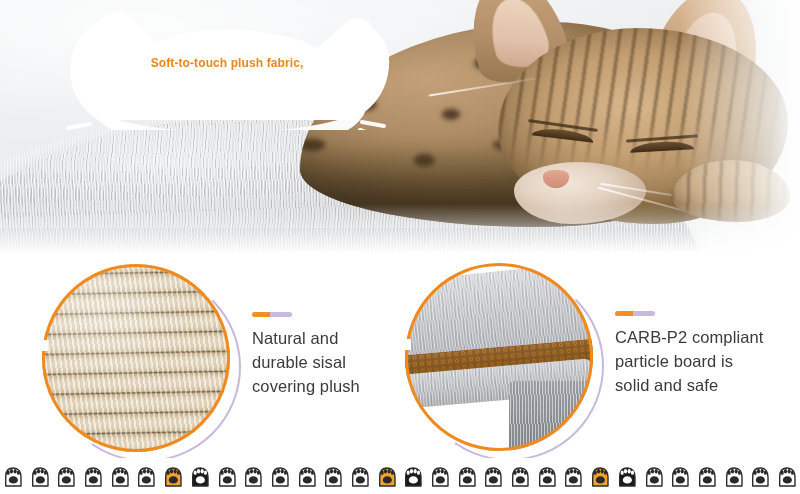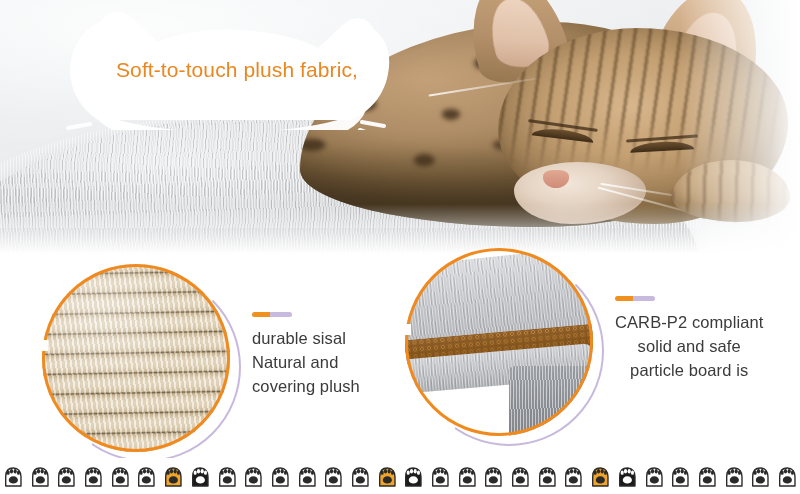--- a/index.html
+++ b/index.html
@@ -154,23 +154,23 @@
   }
   .hero-fade-b{
     position:absolute;left:0;bottom:0;width:800px;height:54px;
     background:linear-gradient(0deg,#ffffff 8%,rgba(255,255,255,0) 100%);
   }
 
   
   .banner{position:absolute;left:62px;top:8px;width:330px;height:122px;}
   .banner svg{position:absolute;left:0;top:0;}
   .banner-text{
-    position:absolute;left:10px;top:46px;width:330px;
+    position:absolute;left:0;top:46px;width:330px;
     text-align:center;color:#e98721;
-    font-size:21px;font-weight:400;line-height:1.55;
+    font-size:12px;font-weight:700;line-height:1.55;
     letter-spacing:.1px;
   }
   .banner-text .l2{display:block;}
 
   
   .feature{position:absolute;}
   .circle-wrap{position:absolute;left:0;top:0;width:200px;height:200px;}
   .ring-lav{
     position:absolute;left:9px;top:8px;width:186px;height:186px;
     border-radius:50%;border:2.4px solid #c7b8dd;
@@ -324,47 +324,47 @@
       <div class="ring-lav"></div>
       <div class="photo-circle">
         <div class="sisal"></div>
       </div>
       <div class="ring-orange"></div>
       <div class="ring-gap"></div>
     </div>
     <div class="feat-text" style="left:210px;top:48px;">
       <div class="dash"></div>
       <div class="feat-lines">
+        <span>Natural and</span>
         <span>durable sisal</span>
-        <span>Natural and</span>
         <span>covering plush</span>
       </div>
     </div>
   </div>
 
-  <div class="feature" style="left:405px;top:248px;width:390px;height:200px;text-align:center;">
+  <div class="feature" style="left:405px;top:263px;width:390px;height:200px;">
     <div class="circle-wrap">
       <div class="ring-lav"></div>
       <div class="photo-circle">
         <div class="board">
           <div class="plush-top"></div>
           <div class="core"></div>
           <div class="plush-bot"></div>
           <div class="plush-stem"></div>
         </div>
       </div>
       <div class="ring-orange"></div>
       <div class="ring-gap"></div>
     </div>
     <div class="feat-text" style="left:210px;top:48px;">
       <div class="dash"></div>
       <div class="feat-lines">
         <span>CARB-P2 compliant</span>
+        <span>particle board is</span>
         <span>solid and safe</span>
-        <span>particle board is</span>
       </div>
     </div>
   </div>
 
   <div class="paw-strip" id="paw-strip">
       <svg viewBox="0 0 34 34" class="paw-icon">
         <path d="M7 18 C7 11 10.5 6.5 17 6.5 C23.5 6.5 27 11 27 18 L27 30 L7 30 Z" fill="#ffffff" stroke="#2a2a2a" stroke-width="1.8" stroke-linejoin="round"></path>
         <ellipse cx="10.3" cy="12.6" rx="2" ry="2.9" fill="#2a2a2a"></ellipse>
         <ellipse cx="14.6" cy="10.8" rx="2.1" ry="3" fill="#2a2a2a"></ellipse>
         <ellipse cx="19.4" cy="10.8" rx="2.1" ry="3" fill="#2a2a2a"></ellipse>

